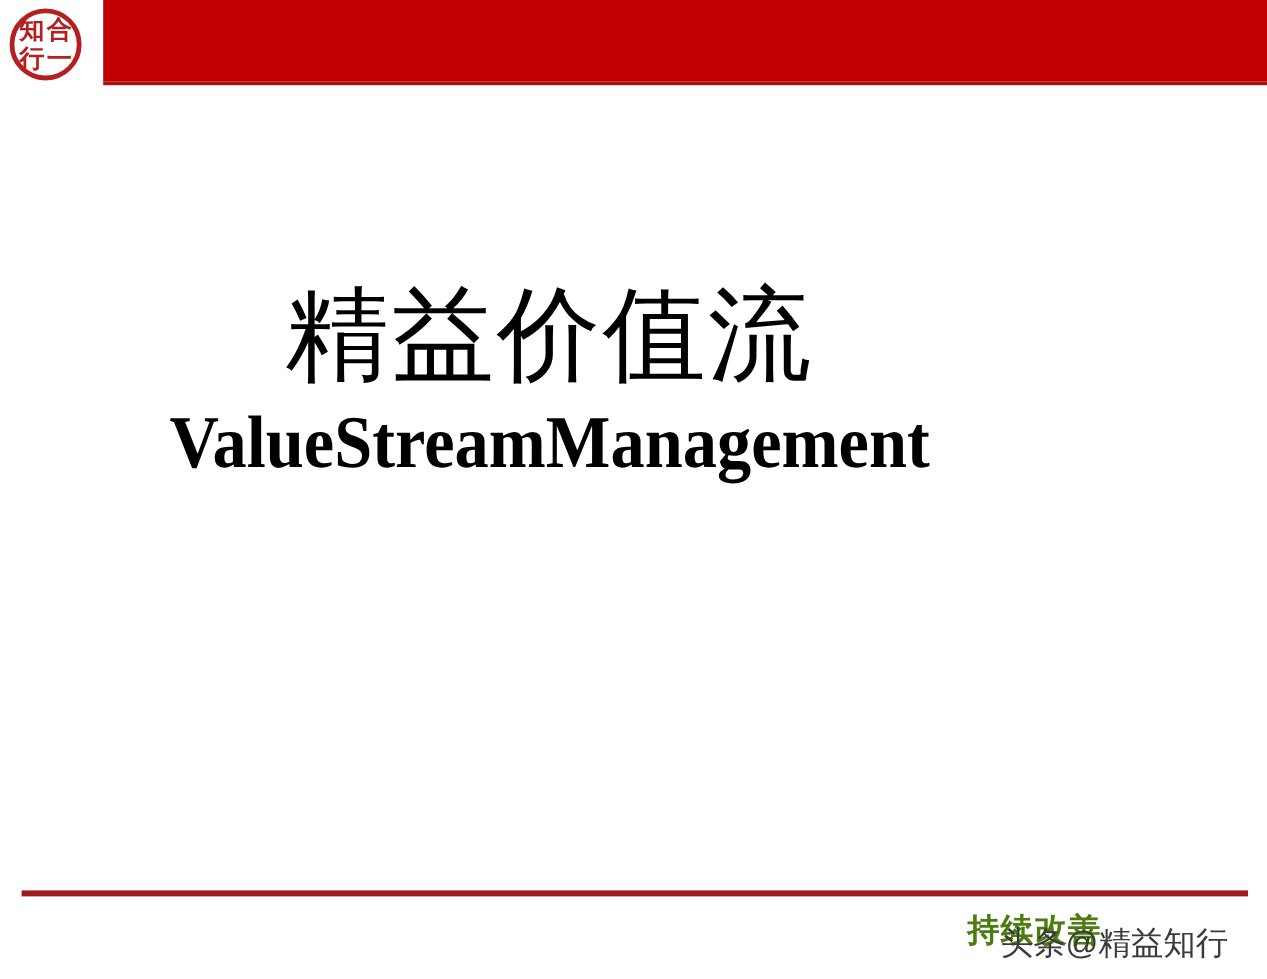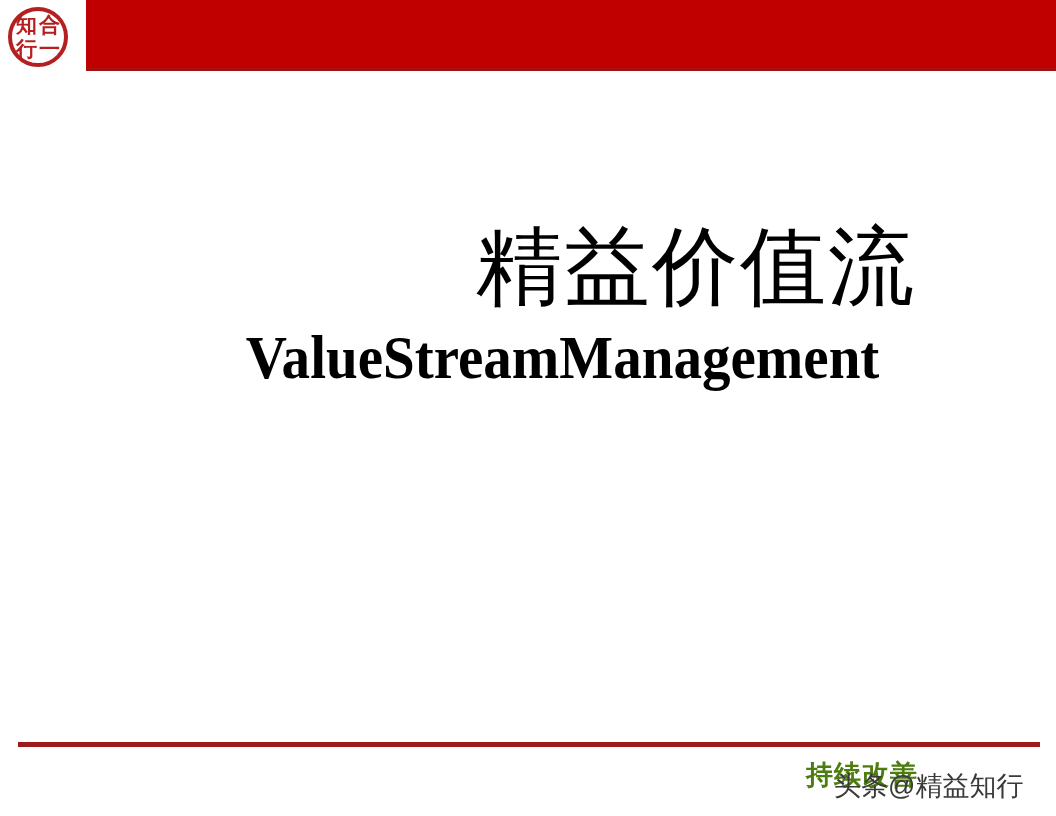--- a/index.html
+++ b/index.html
@@ -73,23 +73,23 @@
     font-size: 21px;
     line-height: 1;
     font-weight: 700;
     color: #b51f1f;
   }
 
   
   .title-block {
     position: absolute;
     left: 0;
-    top: 220px;
+    top: 232px;
     width: 916px;
-    text-align: right;
+    text-align: center;
   }
   .title-cn {
     font-family: "Liberation Serif", "DejaVu Serif", serif;
     font-size: 86px;
     line-height: 1.1;
     font-weight: 400;
     color: #000000;
     letter-spacing: 2px;
     margin: 0;
     white-space: nowrap;

